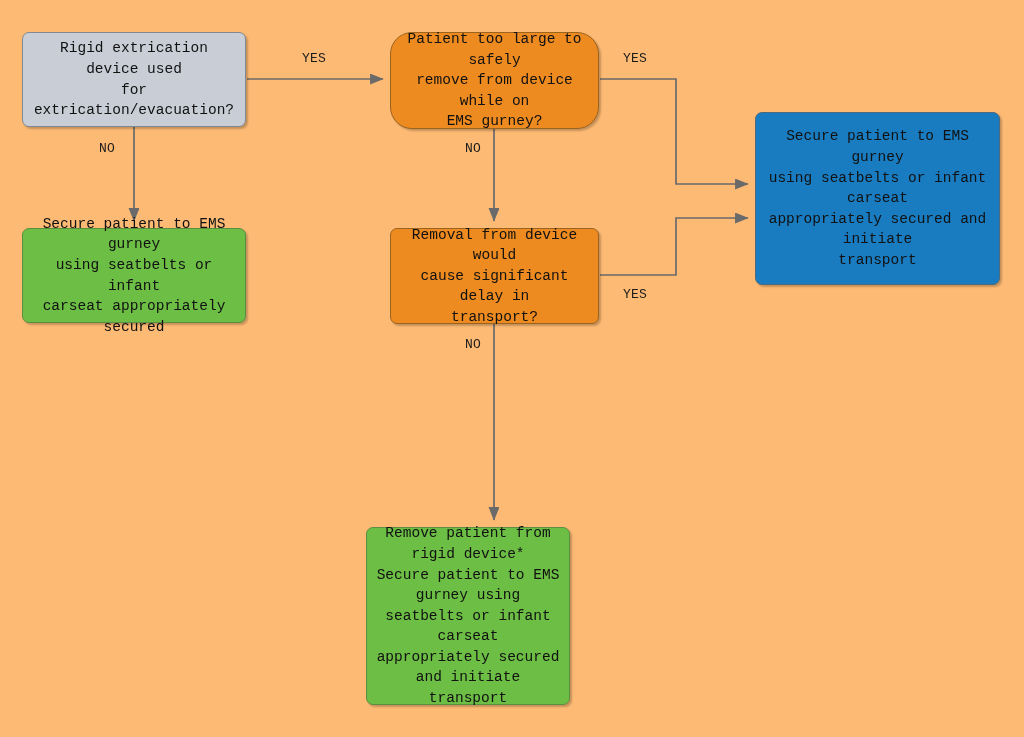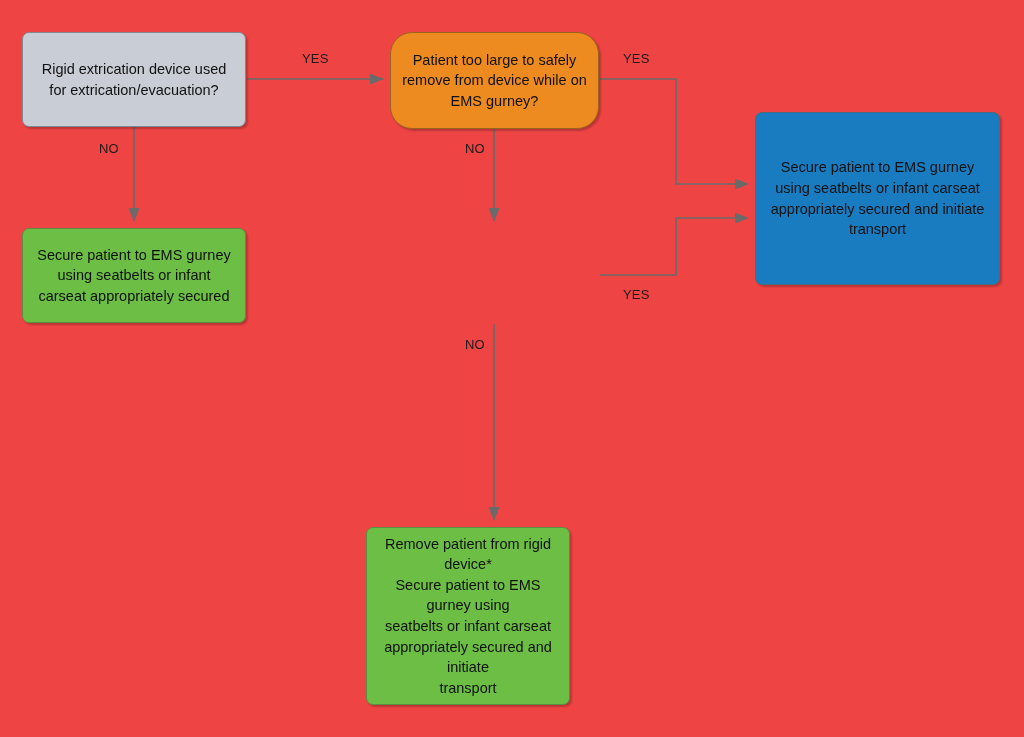--- a/index.html
+++ b/index.html
@@ -8,22 +8,23 @@
     padding: 0;
     background: #ffffff;
   }
   body {
     font-family: "Liberation Sans", sans-serif;
   }
   #canvas {
     position: relative;
     width: 1024px;
     height: 737px;
-    background: #ef4444;
+    background: #fdba74;
     overflow: hidden;
+    font-family: Liberation Mono, monospace;
   }
   svg.edges {
     position: absolute;
     left: 0;
     top: 0;
     width: 1024px;
     height: 737px;
     pointer-events: none;
   }
   .node {
@@ -80,20 +81,23 @@
     <path d="M494,324 L494,520" fill="none" stroke="#6a6a6a" stroke-width="1.7" marker-end="url(#arrowhead)"></path>
   </svg>
 
   <div class="node node-gray" style="left:22px; top:32px; width:224px; height:95px;">Rigid extrication device used
 for extrication/evacuation?</div>
 
   <div class="node node-orange" style="left:390px; top:32px; width:209px; height:97px;border-radius:22px;">Patient too large to safely
 remove from device while on
 EMS gurney?</div>
 
+  <div class="node node-orange" style="left:390px; top:228px; width:209px; height:96px;">Removal from device would
+cause significant delay in
+transport?</div>
 
   <div class="node node-green" style="left:22px; top:228px; width:224px; height:95px;">Secure patient to EMS gurney
 using seatbelts or infant
 carseat appropriately secured</div>
 
   <div class="node node-blue" style="left:755px; top:112px; width:245px; height:173px;">Secure patient to EMS gurney
 using seatbelts or infant carseat
 appropriately secured and initiate
 transport</div>
 

